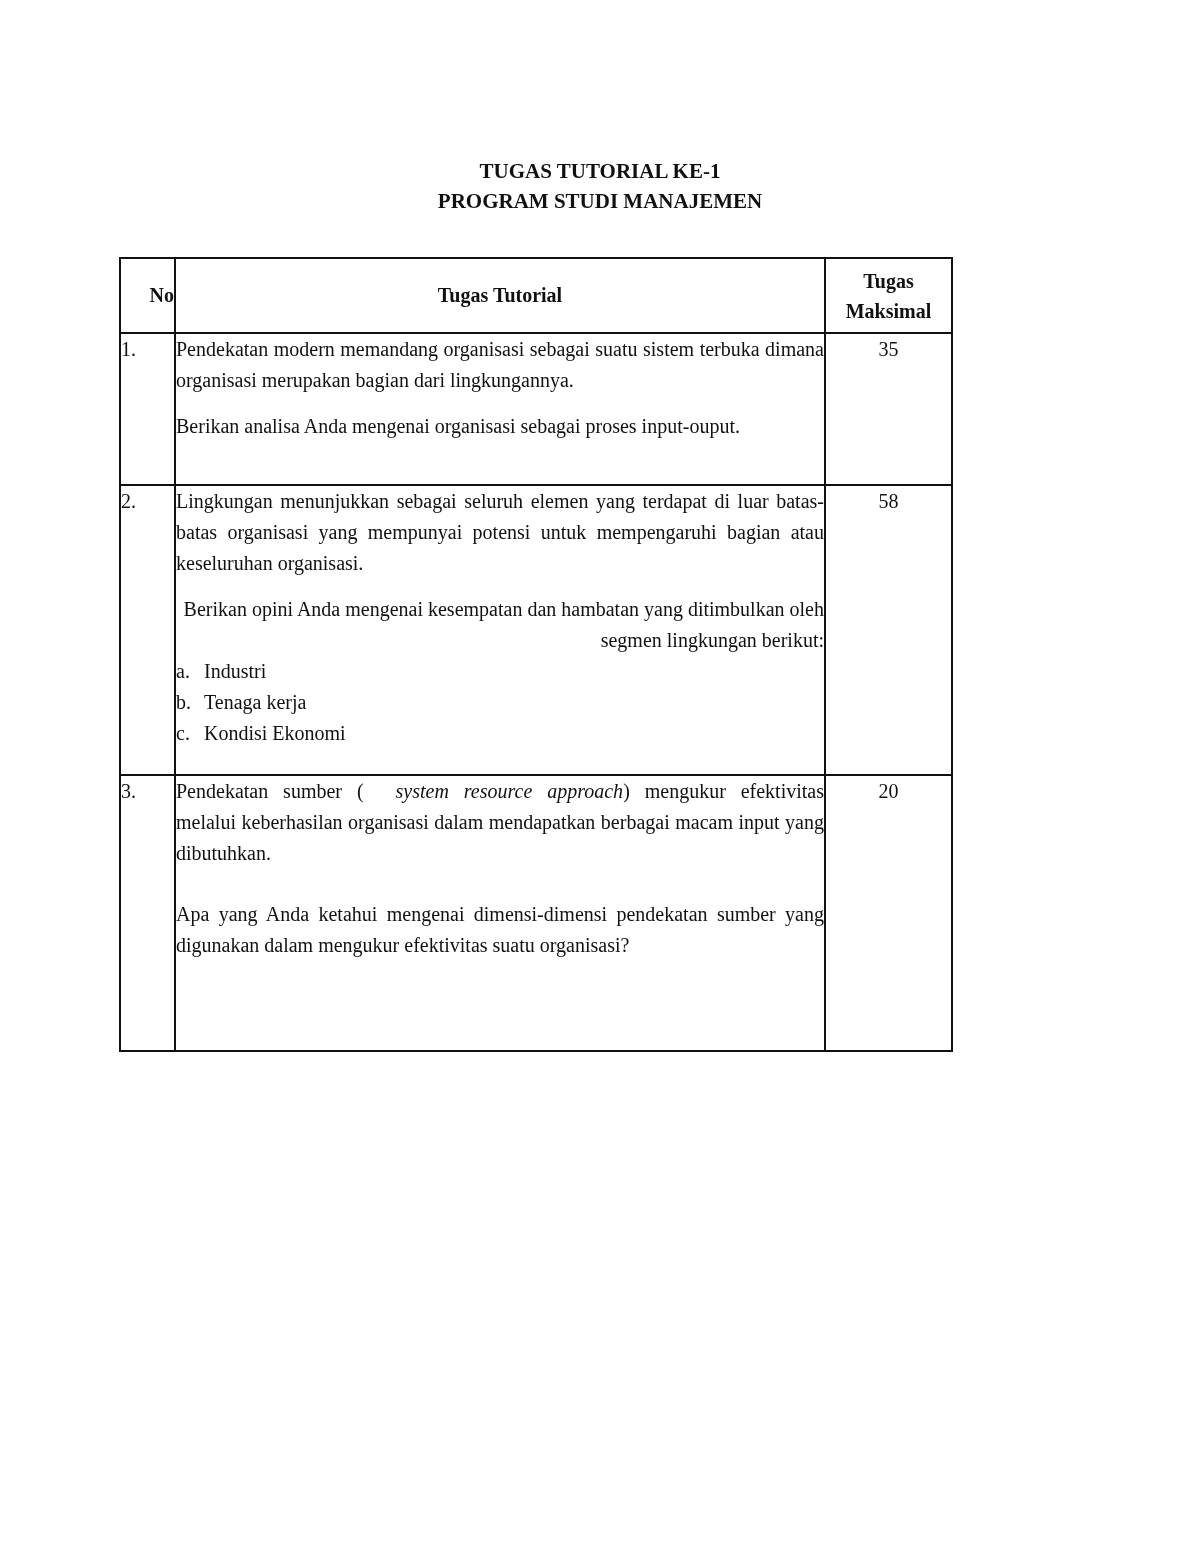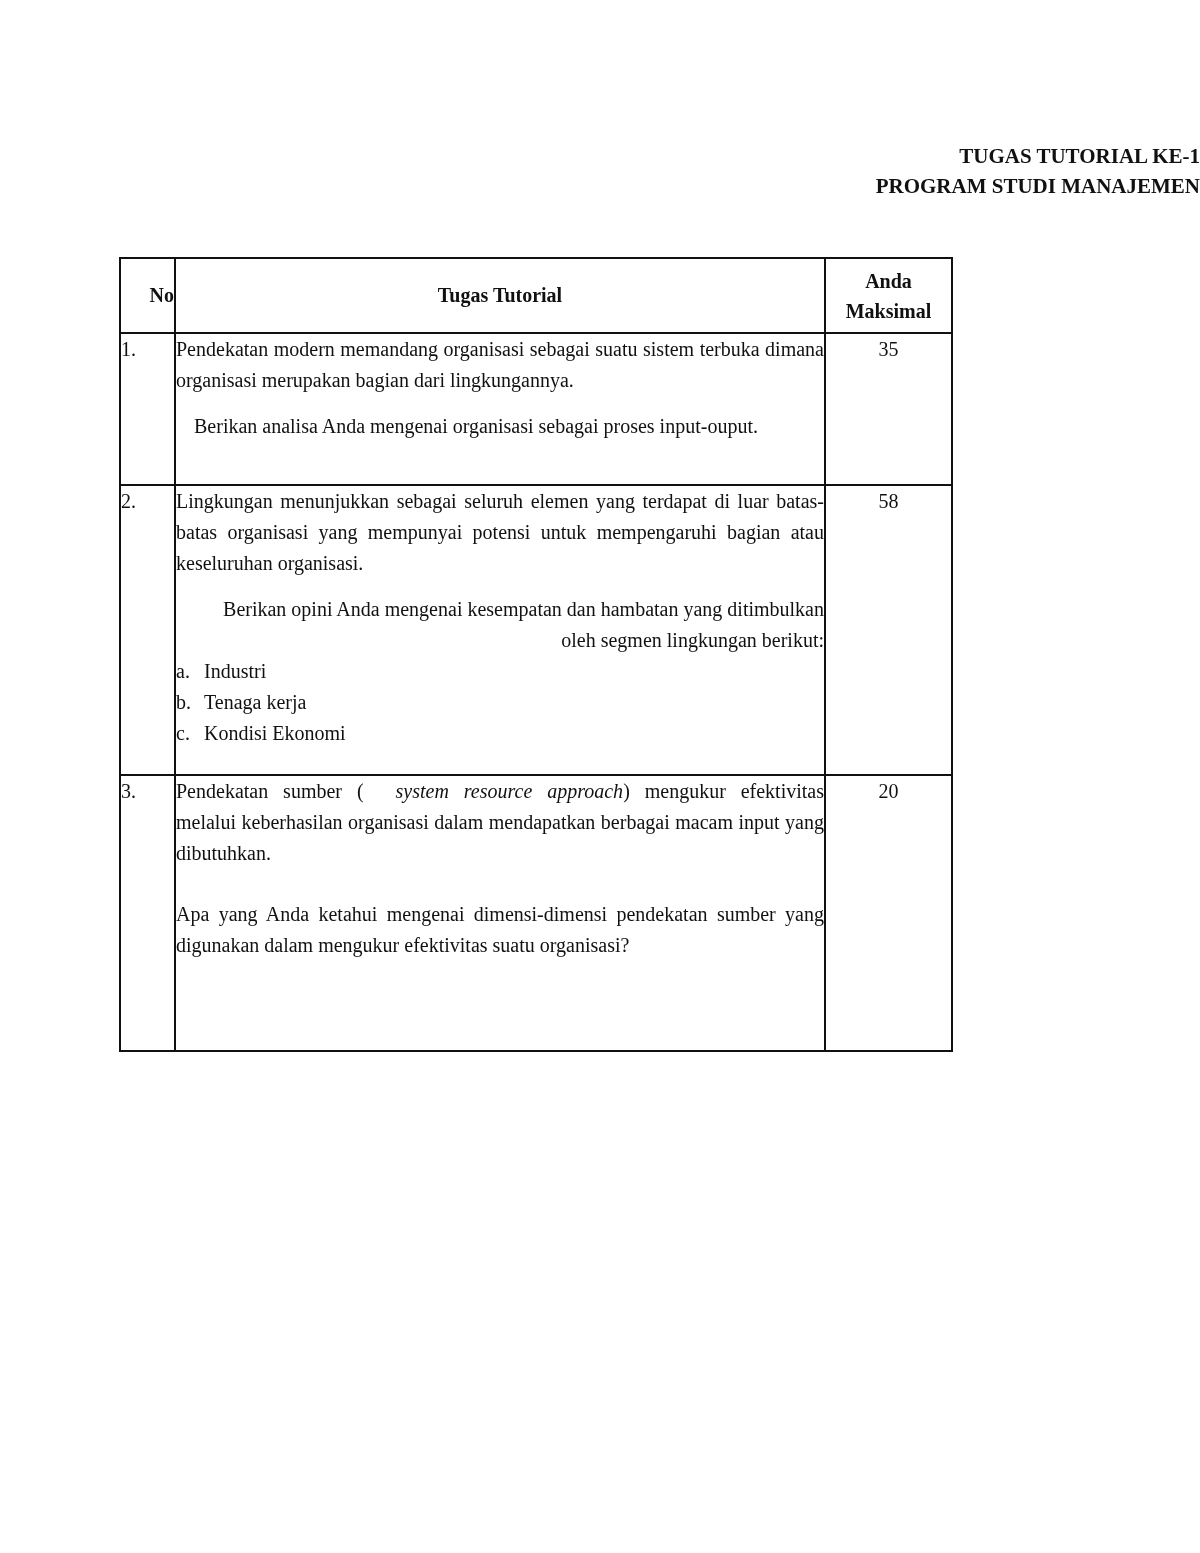--- a/index.html
+++ b/index.html
@@ -11,23 +11,23 @@
       width: 1200px;
       height: 1553px;
       position: relative;
       font-family: "DejaVu Serif", "Liberation Serif", serif;
       color: #111111;
       overflow: hidden;
     }
     .doc-title {
       position: absolute;
       left: 0;
-      top: 141px;
+      top: 156px;
       width: 1200px;
-      text-align: right;
+      text-align: center;
       font-family: "Liberation Serif", "DejaVu Serif", serif;
       font-weight: bold;
       font-size: 21px;
       line-height: 30px;
       letter-spacing: 0px;
     }
     .doc-title div { white-space: nowrap; }
 
     table.tasks {
       position: absolute;
@@ -56,21 +56,21 @@
     }
     th.h-no { text-align: right; vertical-align: middle; }
     th.h-task { text-align: center; vertical-align: middle; }
     th.h-score { text-align: center; line-height: 30px; }
 
     td.no { padding: 1px 0 0 10px; }
     td.task { padding: 1px 10px 0 10px; text-align: justify; }
     td.score { text-align: center; padding-top: 1px; margin-left: 18px; }
 
     .para { margin: 0; }
-    .para + .para { margin-top: 15px; padding-left: 18px; }
+    .para + .para { margin-top: 15px; }
     .gap { height: 30px; }
     .list-item { display: flex; }
     .list-item .marker { width: 28px; flex: 0 0 28px; }
 
     tr.row-1 td { height: 150px; }
     tr.row-2 td { height: 288px; }
     tr.row-3 td { height: 274px; }
     em { font-style: italic; margin-left: 32px; }
   </style>
 </head>
@@ -85,21 +85,21 @@
   <colgroup>
     <col class="c-no">
     <col class="c-task">
     <col class="c-score">
   </colgroup>
   <thead>
     <tr>
       <th class="h-no">No</th>
       <th class="h-task">Tugas Tutorial</th>
       <th class="h-score">
-        <div>Anda</div>
+        <div>Tugas</div>
         <div>Maksimal</div>
       </th>
     </tr>
   </thead>
   <tbody>
     <tr class="row-1">
       <td class="no">1.</td>
       <td class="task">
         <p class="para">Pendekatan modern memandang organisasi sebagai suatu sistem terbuka dimana organisasi merupakan bagian dari lingkungannya.</p>
         <p class="para">Berikan analisa Anda mengenai organisasi sebagai proses input-ouput.</p>

